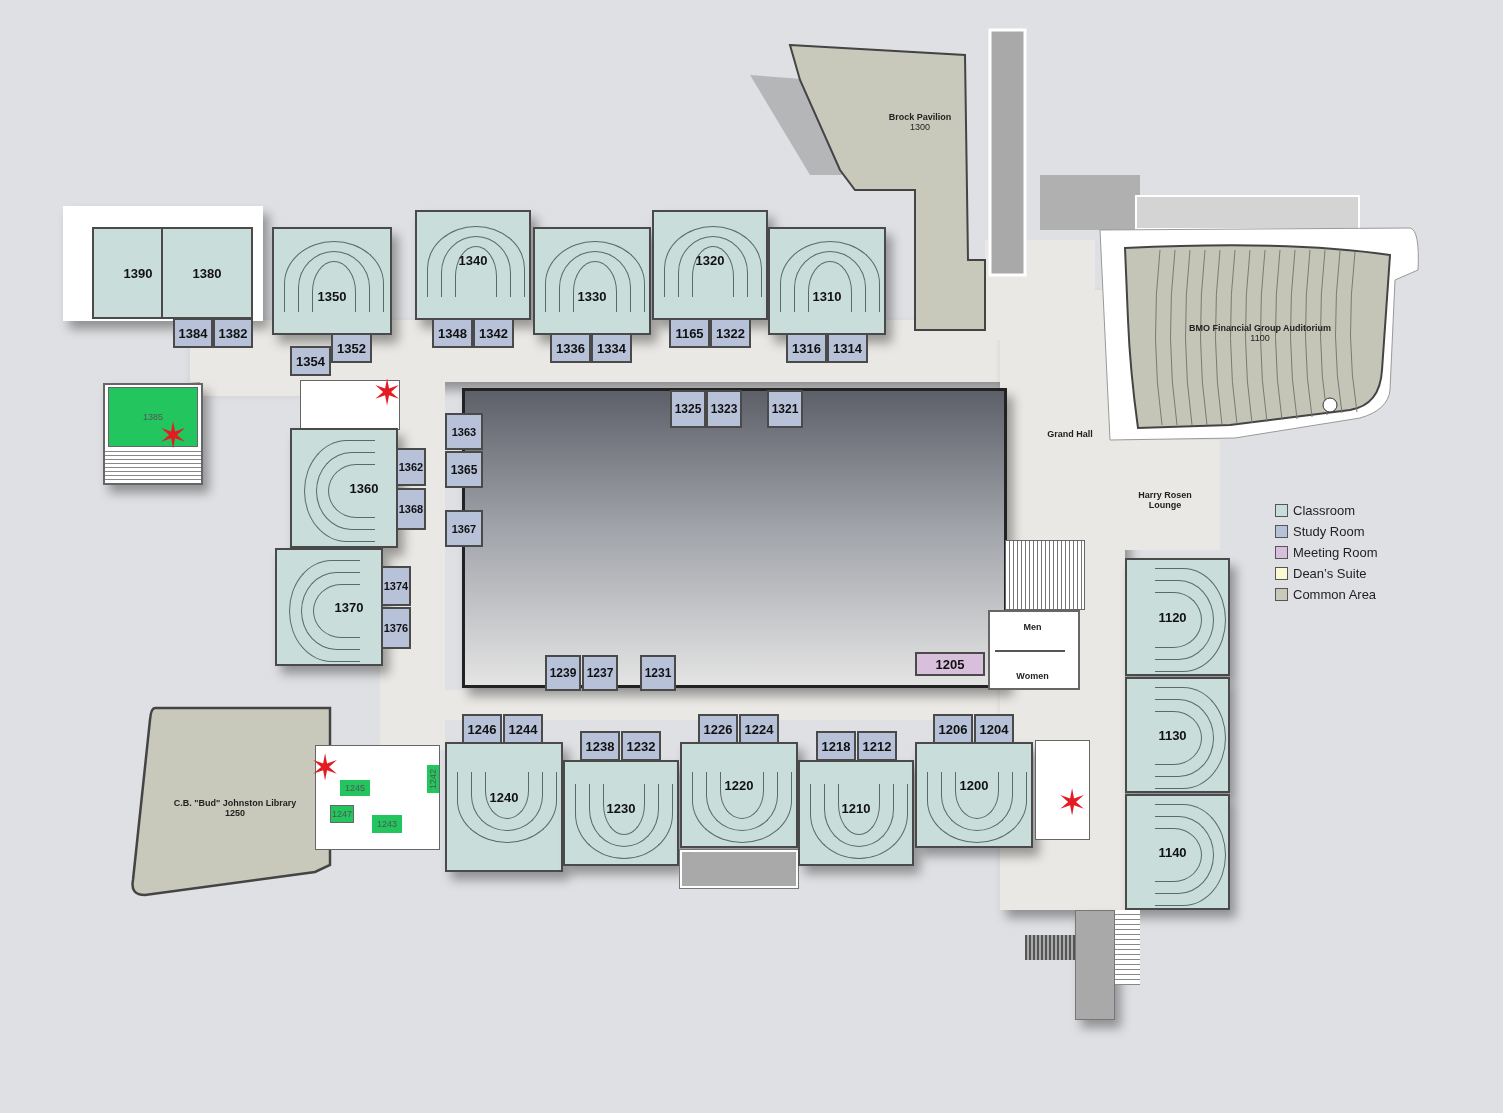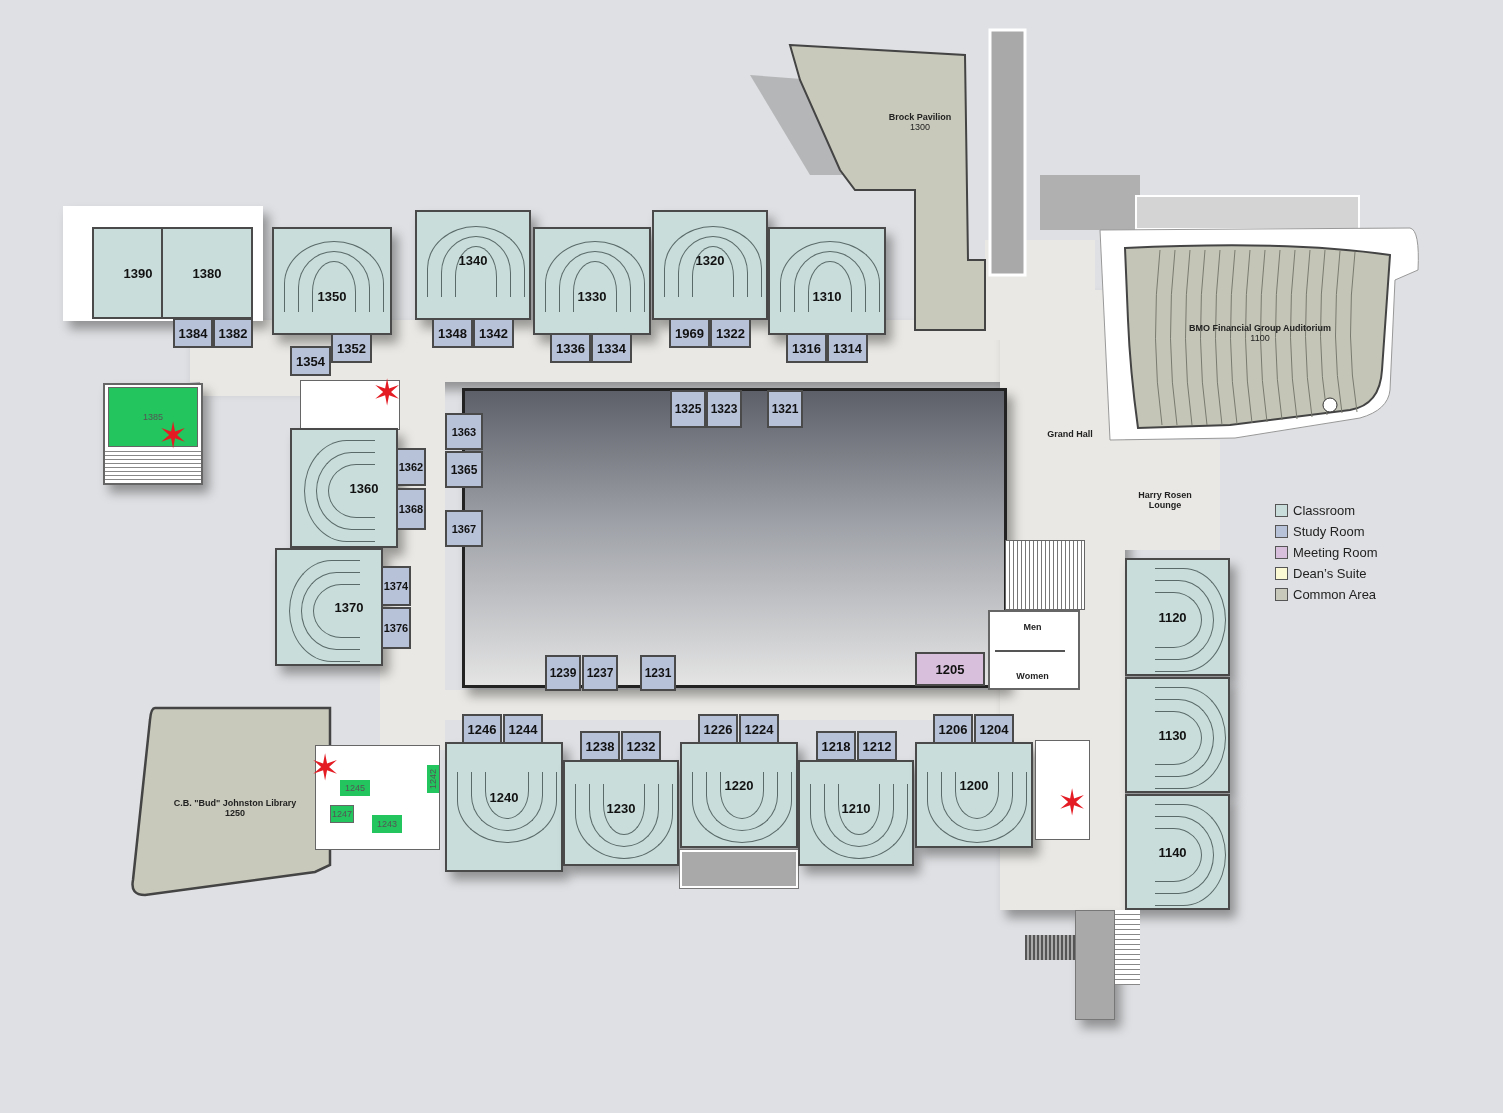--- a/index.html
+++ b/index.html
@@ -90,21 +90,21 @@
     <span>1334</span>
   </div>
 
 <div class="room classroom shadow" style="left:652px;top:210px;width:116px;height:110px;padding-bottom:10px;">
   <div class="arc" style="left:10px;top:14px;width:96px;height:70px;"></div>
   <div class="arc" style="left:24px;top:24px;width:68px;height:60px;"></div>
   <div class="arc" style="left:38px;top:34px;width:40px;height:50px;"></div>
   <span style="position:relative;">1320</span>
 </div>
 <div class="room study" style="left:669px;top:318px;width:41px;height:30px;">
-    <span>1969</span>
+    <span>1165</span>
   </div>
 <div class="room study" style="left:710px;top:318px;width:41px;height:30px;">
     <span>1322</span>
   </div>
 
 <div class="room classroom shadow" style="left:768px;top:227px;width:118px;height:108px;padding-top:30px;">
   <div class="arc" style="left:10px;top:12px;width:98px;height:70px;"></div>
   <div class="arc" style="left:24px;top:22px;width:70px;height:60px;"></div>
   <div class="arc" style="left:38px;top:32px;width:42px;height:50px;"></div>
   <span style="position:relative;">1310</span>
@@ -213,21 +213,21 @@
 <div class="room study" style="left:545px;top:655px;width:36px;height:36px;font-size:12px;">
     <span>1239</span>
   </div>
 <div class="room study" style="left:582px;top:655px;width:36px;height:36px;font-size:12px;">
     <span>1237</span>
   </div>
 <div class="room study" style="left:640px;top:655px;width:36px;height:36px;font-size:12px;">
     <span>1231</span>
   </div>
 
-<div class="room meeting" style="left:915px;top:652px;width:70px;height:34px;">
+<div class="room meeting" style="left:915px;top:652px;width:70px;height:24px;">
     <span>1205</span>
   </div>
 <div class="abs" style="left:1005px;top:540px;width:80px;height:70px;background:#fff;border:1px solid #666;background-image:repeating-linear-gradient(90deg,#fff 0,#fff 3px,#777 3px,#777 4px);"></div>
 <div class="abs" style="left:988px;top:610px;width:92px;height:80px;background:#fff;border:2px solid #666;"></div>
 <div class="label" style="left:1015px;top:622px;width:35px;"><span>Men</span></div>
 <div class="abs" style="left:995px;top:650px;width:70px;height:2px;background:#555;"></div>
 <div class="label" style="left:1010px;top:671px;width:45px;"><span>Women</span></div>
 
 <svg class="abs" style="left:125px;top:700px;" width="220" height="210">
   <path d="M30,8 L205,8 L205,165 L190,172 L20,195 Q5,195 8,180 L25,20 Q26,8 30,8 Z" fill="#c9c9bb" stroke="#444" stroke-width="2.5"></path>

